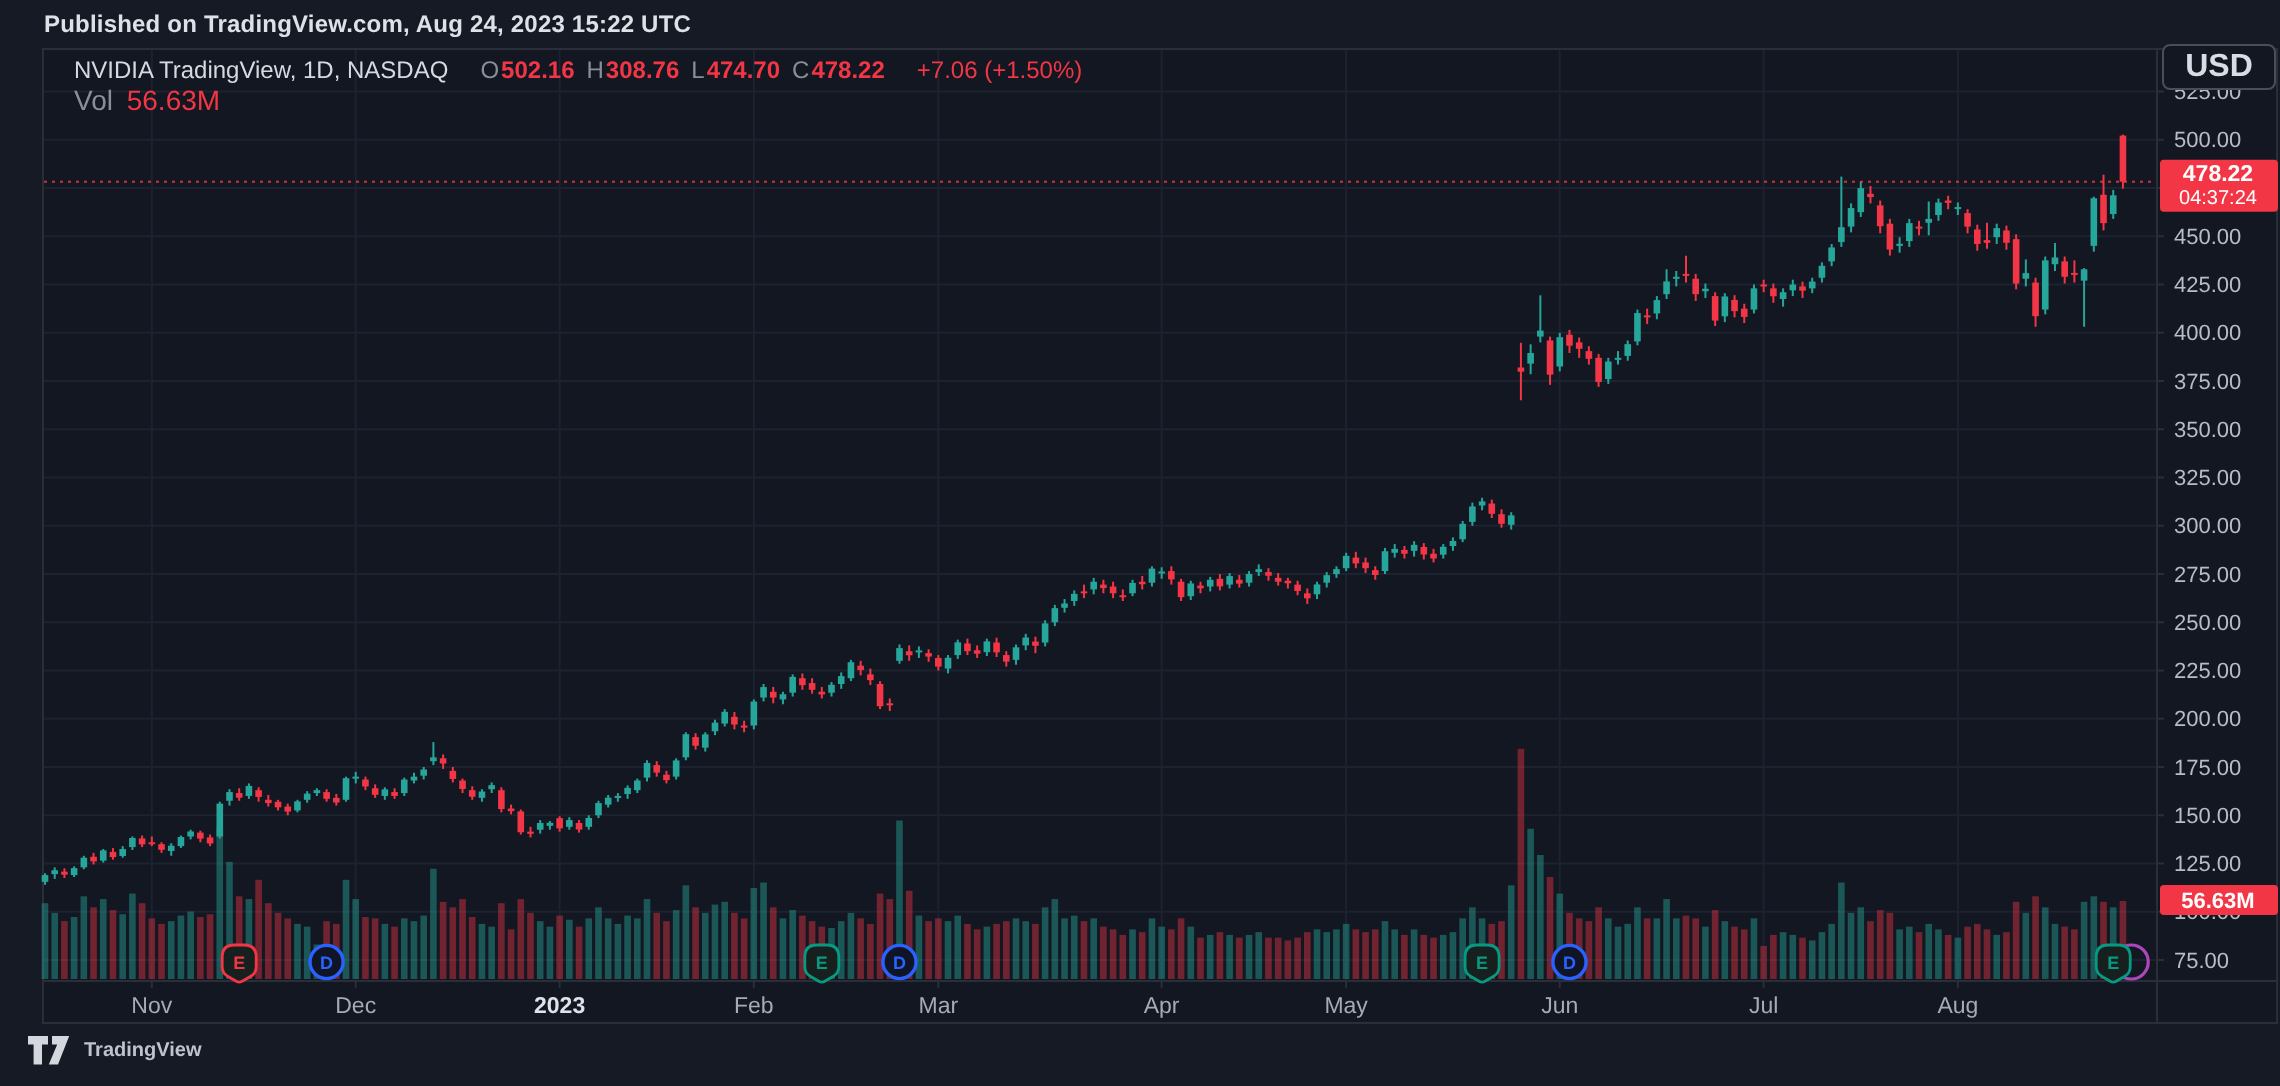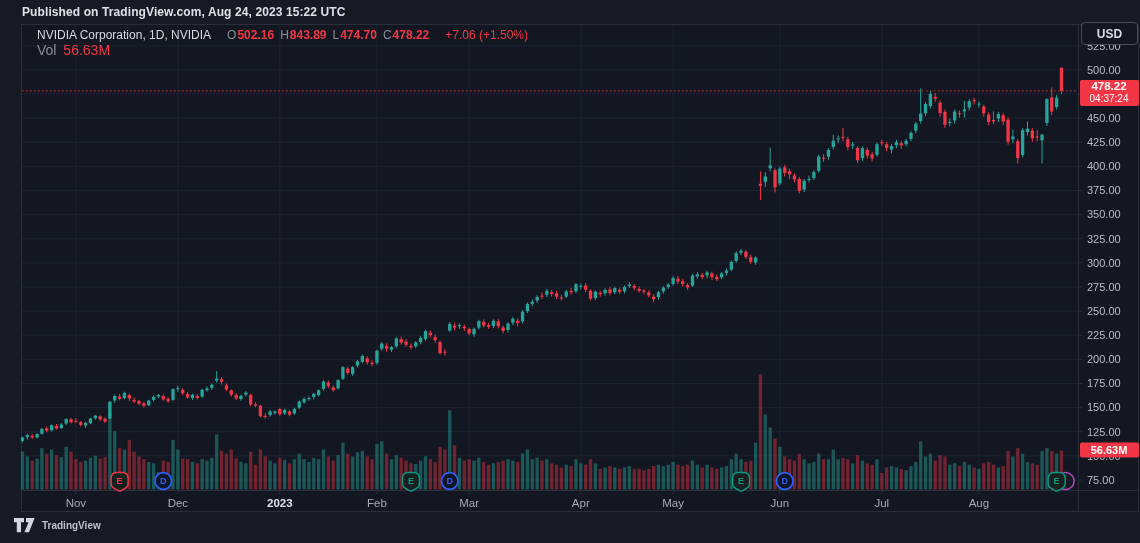--- a/index.html
+++ b/index.html
@@ -7,21 +7,21 @@
   #stage{position:relative;width:1140px;height:543px;background:#151a24;}
   #chart-svg{position:absolute;left:0;top:0;}
   .published{position:absolute;left:8px;top:5px;font-size:12px;font-weight:bold;color:#dde1e8;letter-spacing:.1px;padding-left:14px;}
   .legend{position:absolute;left:37px;top:28px;font-size:12px;line-height:15px;white-space:nowrap;}
   .legend .ttl{color:#d6d9e0;margin-right:10px;}
   .legend .k{color:#8a8e99;margin-left:6px;}
   .legend .v{color:#f23645;margin-left:1px;font-weight:bold;}
   .legend .chg{color:#f23645;margin-left:16px;}
   .legend-row2{position:absolute;left:37px;top:43px;font-size:14px;line-height:15px;}
   .usd-btn{position:absolute;left:1081px;top:22px;width:57px;height:23px;border:1px solid #4a4e59;
-    border-radius:4px;background:#131722;color:#d9dce3;font-size:12px;font-weight:bold;
+    border-radius:4px;background:#131722;color:#d9dce3;font-size:16px;font-weight:bold;
     display:flex;align-items:center;justify-content:center;box-sizing:border-box;cursor:pointer;}
   .tv-brand{position:absolute;left:14px;top:518px;display:flex;align-items:center;gap:7px;color:#bfc3cc;
     font-size:10px;font-weight:bold;}
 </style>
 </head>
 <body>
 
 <div id="stage">
   <svg id="chart-svg" width="1140" height="543">
       <rect x="0" y="0" width="1140" height="543" fill="#151a24"></rect>
@@ -809,21 +809,21 @@
       </g>
       <g>
         <rect x="1080" y="442.48193" width="59" height="15" rx="2" fill="#f23645"></rect>
         <text x="1109" y="453.98193" fill="#fff" font-size="11" font-weight="bold" text-anchor="middle" font-family="&quot;Liberation Sans&quot;,sans-serif">56.63M</text>
       </g>
     </svg>
 
   <div class="published">Published on TradingView.com, Aug 24, 2023 15:22 UTC</div>
 
   <div class="legend">
-    <span class="ttl">NVIDIA Corporation, 1D, NVIDIA</span><span class="k">O</span><span class="v">502.16</span><span class="k">H</span><span class="v">843.89</span><span class="k">L</span><span class="v">474.70</span><span class="k">C</span><span class="v">478.22</span><span class="chg">+7.06 (+1.50%)</span>
+    <span class="ttl">NVIDIA TradingView, 1D, NASDAQ</span><span class="k">O</span><span class="v">502.16</span><span class="k">H</span><span class="v">308.76</span><span class="k">L</span><span class="v">474.70</span><span class="k">C</span><span class="v">478.22</span><span class="chg">+7.06 (+1.50%)</span>
   </div>
   <div class="legend-row2">
     <span style="color:#8a8e99">Vol</span>
     <span style="color:#f23645;margin-left:3px">56.63M</span>
   </div>
 
   <div class="usd-btn">USD</div>
 
   <div class="tv-brand">
     <svg width="21" height="15" viewBox="0 0 21 15">

